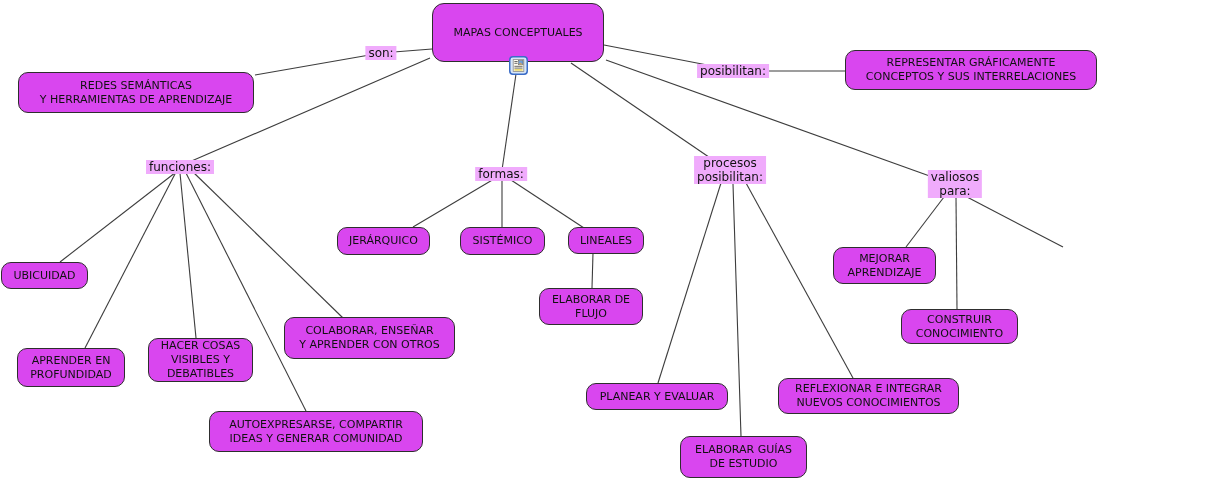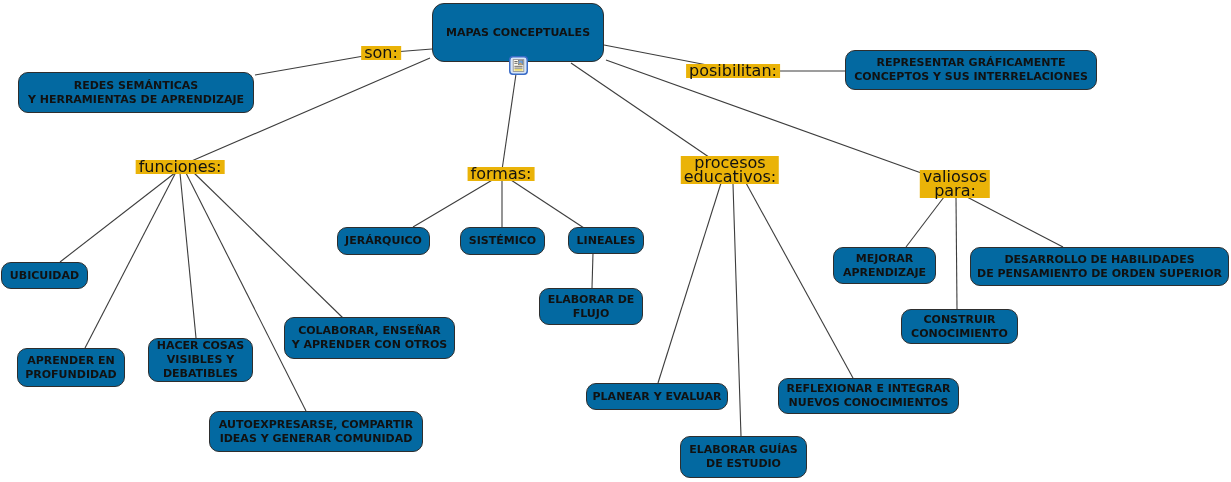--- a/index.html
+++ b/index.html
@@ -4,28 +4,28 @@
 <style>
   html, body { margin:0; padding:0; background:#ffffff; }
   .stage {
     position:relative; width:1231px; height:482px; background:#ffffff;
     font-family:"DejaVu Sans","Liberation Sans",sans-serif; overflow:hidden;
   }
   .wires { position:absolute; left:0; top:0; width:1231px; height:482px; }
   .node {
     position:absolute; box-sizing:border-box;
     display:flex; align-items:center; justify-content:center;
-    background:#0369a1; border:1.2px solid #2e2e2e; border-radius:10px;
+    background:#d946ef; border:1.2px solid #2e2e2e; border-radius:10px;
     font-size:11px; line-height:14px; color:#111; text-align:center;
-    white-space:pre-line; padding:8px 4px; z-index:2;font-weight:bold;
+    white-space:pre-line; padding:8px 4px; z-index:2;
   }
   .node.root { border-radius:12px; }
   .link-label {
     position:absolute; transform:translate(-50%,-50%);
-    background:#eab308; font-size:16px; line-height:14px; color:#111;
+    background:#f0abfc; font-size:12px; line-height:14px; color:#111;
     text-align:center; white-space:pre-line; padding:0 3px; z-index:1;
   }
   .resource-icon { position:absolute; left:509px; top:56px; width:19px; height:19px; z-index:3; cursor:pointer; }
 </style>
 </head>
 <body>
 
 <div class="stage">
 
   <svg class="wires" width="1231" height="482" viewBox="0 0 1231 482" stroke="#3d3d3d" stroke-width="1.1" fill="none">
@@ -58,21 +58,21 @@
     <line x1="944" y1="197" x2="906" y2="247"></line>
     <line x1="956" y1="197" x2="957" y2="309"></line>
     <line x1="967" y1="197" x2="1063" y2="247"></line>
   </svg>
 
   <div class="link-label" style="left:381px; top:53px;">son:</div>
   <div class="link-label" style="left:733px; top:71px;">posibilitan:</div>
   <div class="link-label" style="left:180px; top:167px;">funciones:</div>
   <div class="link-label" style="left:501px; top:174px;">formas:</div>
   <div class="link-label" style="left:730px; top:170px;">procesos
-educativos:</div>
+posibilitan:</div>
   <div class="link-label" style="left:955px; top:184px;">valiosos
 para:</div>
 
   <div class="node root" style="left:432px; top:3px;   width:172px; height:59px;">MAPAS CONCEPTUALES</div>
   <div class="node" style="left:18px;  top:72px;  width:236px; height:41px;">REDES SEMÁNTICAS
 Y HERRAMIENTAS DE APRENDIZAJE</div>
   <div class="node" style="left:845px; top:50px;  width:252px; height:40px;">REPRESENTAR GRÁFICAMENTE
 CONCEPTOS Y SUS INTERRELACIONES</div>
   <div class="node" style="left:1px;   top:262px; width:87px;  height:27px;">UBICUIDAD</div>
   <div class="node" style="left:17px;  top:348px; width:108px; height:39px;">APRENDER EN
@@ -91,22 +91,20 @@
 FLUJO</div>
   <div class="node" style="left:586px; top:383px; width:142px; height:27px;">PLANEAR Y EVALUAR</div>
   <div class="node" style="left:680px; top:436px; width:127px; height:42px;">ELABORAR GUÍAS
 DE ESTUDIO</div>
   <div class="node" style="left:778px; top:378px; width:181px; height:36px;">REFLEXIONAR E INTEGRAR
 NUEVOS CONOCIMIENTOS</div>
   <div class="node" style="left:833px; top:247px; width:103px; height:37px;">MEJORAR
 APRENDIZAJE</div>
   <div class="node" style="left:901px; top:309px; width:117px; height:35px;">CONSTRUIR
 CONOCIMIENTO</div>
-  <div class="node" style="left:970px; top:247px; width:259px; height:39px;">DESARROLLO DE HABILIDADES
-DE PENSAMIENTO DE ORDEN SUPERIOR</div>
 
   <svg class="resource-icon" width="19" height="19" viewBox="0 0 19 19">
     <rect x="0.75" y="0.75" width="17.5" height="17.5" rx="3.2" fill="#d7e6f8" stroke="#3b6cc7" stroke-width="1.5"></rect>
     <rect x="4.2" y="3.6" width="10.6" height="11.8" fill="#fffdf2" stroke="#8a8a8a" stroke-width="0.8"></rect>
     <rect x="9.6" y="4.6" width="4.4" height="4.2" fill="#6f9fd8" stroke="#555555" stroke-width="0.5"></rect>
     <path d="M9.6 8.8 L11.6 6.6 L14 8.8 Z" fill="#c9a36a"></path>
     <line x1="5.4" y1="5.5" x2="8.6" y2="5.5" stroke="#444444" stroke-width="0.8"></line>
     <line x1="5.4" y1="7.3" x2="8.6" y2="7.3" stroke="#444444" stroke-width="0.8"></line>
     <line x1="5.4" y1="10.3" x2="13.6" y2="10.3" stroke="#444444" stroke-width="0.8"></line>
     <line x1="5.4" y1="12.1" x2="13.6" y2="12.1" stroke="#444444" stroke-width="0.8"></line>

